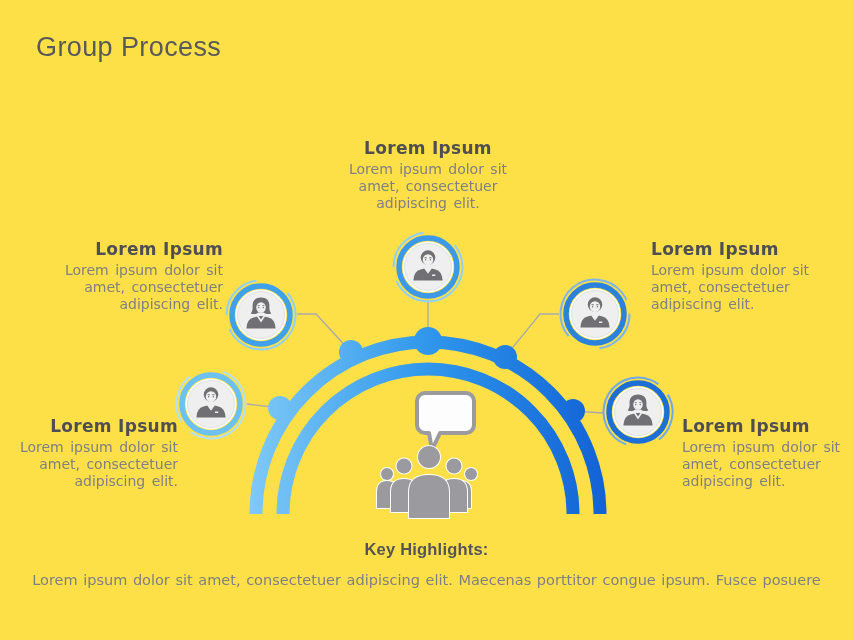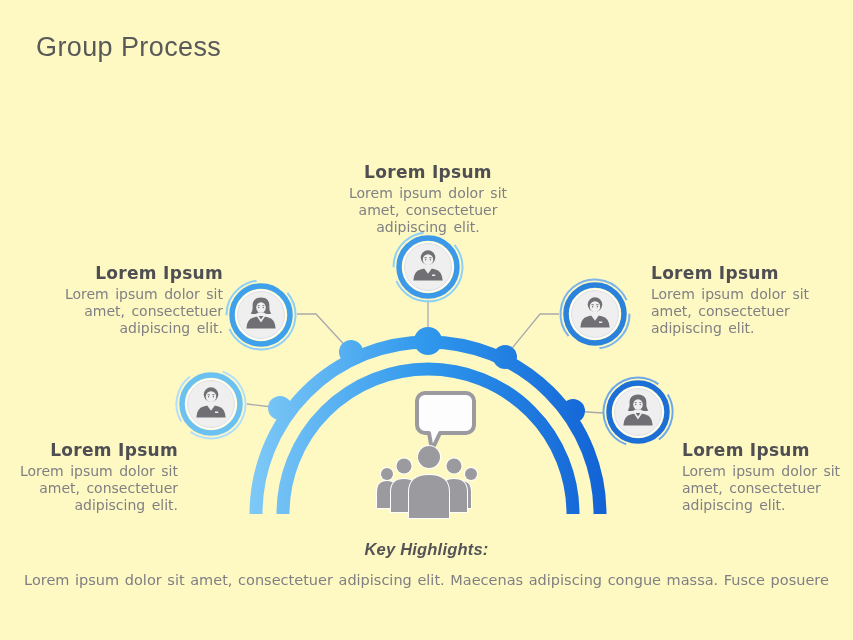--- a/index.html
+++ b/index.html
@@ -1,26 +1,26 @@
 <!DOCTYPE html>
 <html><head>
 <meta charset="utf-8">
 <style>
   html,body{margin:0;padding:0;background:#fff;}
-  .slide{position:relative;width:853px;height:640px;background:#fef9c3;overflow:hidden;
+  .slide{position:relative;width:853px;height:640px;background:#fde047;overflow:hidden;
          font-family:"DejaVu Sans",sans-serif;}
   .title{position:absolute;left:36px;top:32px;margin:0;
          font-family:"Liberation Sans",sans-serif;font-weight:400;
          font-size:27px;color:#595959;letter-spacing:.4px;}
 
   .diagram{position:absolute;left:0;top:0;width:853px;height:640px;}
   .connector{stroke:#a9a9ad;stroke-width:1.3;fill:none;}
   .arc{fill:none;stroke-width:13;}
 
-  .node-text{position:absolute;margin-top:24px;}
+  .node-text{position:absolute;}
   .node-heading{margin:0 0 3px;font-weight:700;font-size:17px;color:#4f4f53;letter-spacing:.3px;}
   .node-body{margin:0;font-size:14px;line-height:1.22;color:#7f7f84;word-spacing:2px;}
   .node--top .node-text{left:331px;top:138px;width:194px;text-align:center;}
   .node--upper-left .node-text{left:45px;top:239px;width:178px;text-align:right;}
   .node--upper-right .node-text{left:651px;top:239px;width:178px;text-align:left;}
   .node--lower-left .node-text{left:2px;top:416px;width:176px;text-align:right;}
   .node--lower-right .node-text{left:682px;top:416px;width:180px;text-align:left;}
 
   .badge{position:absolute;width:76px;height:76px;}
   .badge svg{display:block;width:100%;height:100%;}
@@ -34,21 +34,21 @@
   .badge--lower-left{left:173px;top:366px;}
   .badge--lower-right{left:600px;top:374px;}
 
   .center-icon{position:absolute;left:374px;top:388px;width:110px;height:132px;}
   .center-icon svg{display:block;width:100%;height:100%;}
   .crowd path,.crowd circle{fill:#9b9b9f;stroke:#ffffff;stroke-width:2;paint-order:stroke;}
   .bubble{fill:#fdfdfd;stroke:#9b9b9f;stroke-width:4;stroke-linejoin:round;}
 
   .highlights{position:absolute;left:0;top:540px;width:853px;text-align:center;}
   .highlights h2{margin:0 0 13px;font-family:"Liberation Sans",sans-serif;font-weight:700;
-                 font-size:16.5px;color:#545457;letter-spacing:.2px;font-style:italic;}
+                 font-size:16.5px;color:#545457;letter-spacing:.2px;}
   .highlights p{margin:0;font-size:14.5px;color:#7f7f84;word-spacing:1px;}
 </style>
 </head>
 <body>
 
 <div class="slide">
 
   <h1 class="title">Group Process</h1>
 
   <svg width="0" height="0" style="position:absolute" aria-hidden="true">
@@ -197,16 +197,16 @@
         <circle cx="80" cy="78" r="7.5"></circle>
         <path d="M67 124 v-20 q0-13 13-13 t13 13 v20 z"></path>
         <circle cx="55" cy="69" r="11"></circle>
         <path d="M35 130 v-26 q0-17 20-17 t20 17 v26 z"></path>
       </g>
     </svg>
   </div>
 
   <div class="highlights">
     <h2>Key Highlights:</h2>
-    <p>Lorem ipsum dolor sit amet, consectetuer adipiscing elit. Maecenas adipiscing congue massa. Fusce posuere</p>
+    <p>Lorem ipsum dolor sit amet, consectetuer adipiscing elit. Maecenas porttitor congue ipsum. Fusce posuere</p>
   </div>
 
 </div>
 
 </body></html>

